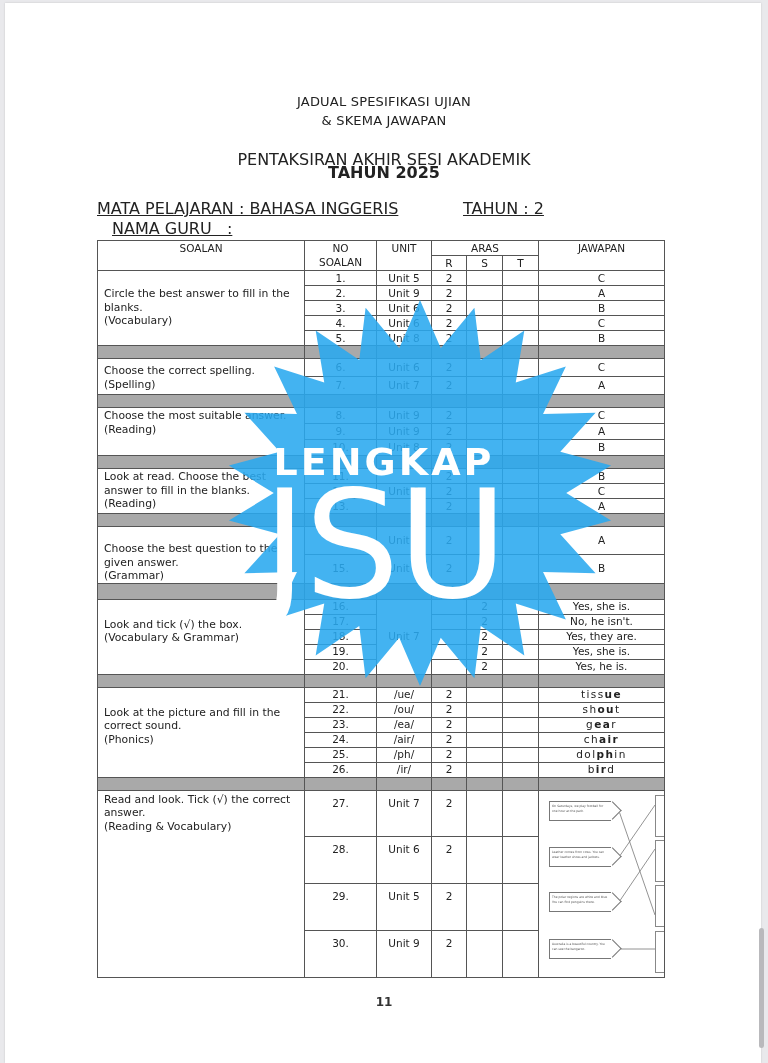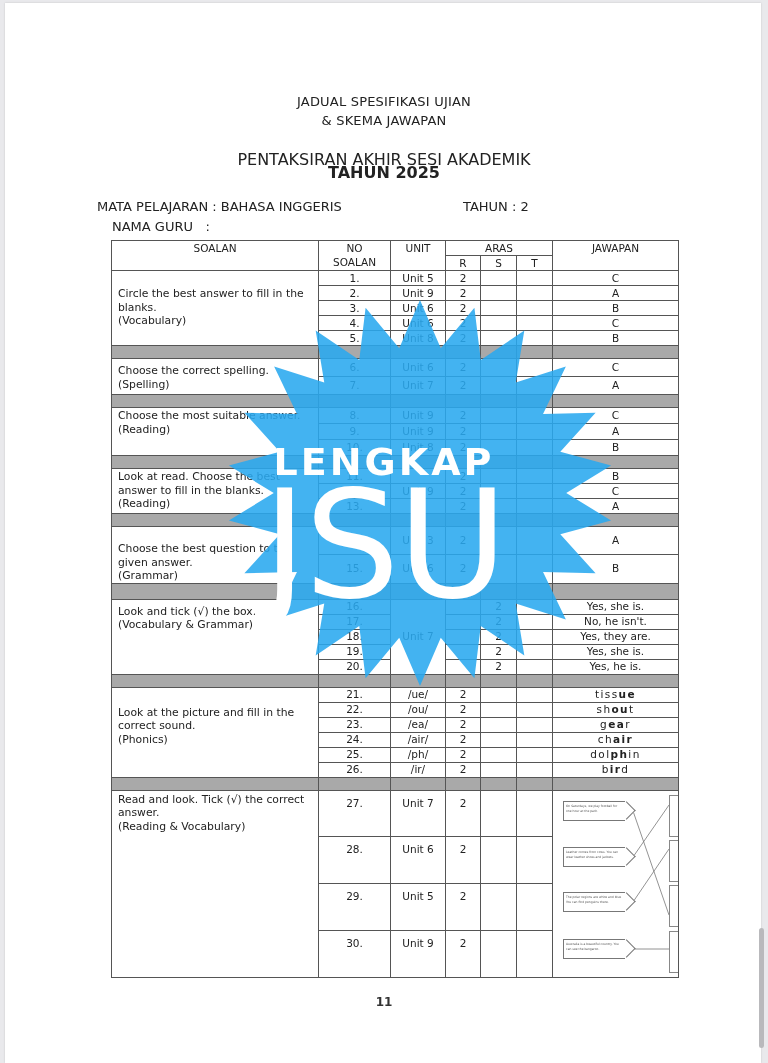--- a/index.html
+++ b/index.html
@@ -2,22 +2,22 @@
 <html><head>
 <meta charset="utf-8">
 <style>
   html, body { margin:0; padding:0; }
   body { width:768px; height:1063px; background:#e9e9ec; position:relative; overflow:hidden; font-family:"DejaVu Sans", sans-serif; color:#222; }
   .page { position:absolute; left:5px; top:3px; width:756px; height:1060px; background:#fff; box-shadow:0 0 2px rgba(0,0,0,0.15); }
   .scrollbar { position:absolute; left:759px; top:928px; width:5px; height:120px; background:#b9b9bc; border-radius:3px; }
   .abs { position:absolute; }
   .title { left:0; width:768px; text-align:center; font-size:13px; letter-spacing:0.2px; }
   .sub { left:0; width:768px; text-align:center; font-size:16px; }
-  .meta { font-size:13px; }
-  table.jsu { position:absolute; left:111px; top:240px; border-collapse:collapse; table-layout:fixed; font-size:10.5px; }
+  .meta { font-size:16px;text-decoration:underline; }
+  table.jsu { position:absolute; left:97px; top:240px; border-collapse:collapse; table-layout:fixed; font-size:10.5px; }
   table.jsu td { border:1px solid #555; padding:0; height:14px; line-height:13px; text-align:center; overflow:hidden; white-space:nowrap; }
   table.jsu td.q { text-align:left; vertical-align:top; padding:5px 6px 0 6px; white-space:normal; line-height:13.5px; font-size:10.8px; }
   table.jsu tr.gray td { background:#a9a9a9; height:12px; }
   table.jsu td.ph b { font-weight:bold; }
   table.jsu td.ph { letter-spacing:1.4px; }
   td.tall { vertical-align:top; padding-top:6px !important; }
   .matchbox { position:relative; height:186px; }
   .mlabel { position:absolute; left:10px; width:62px; height:20px; border:1px solid #777; border-right:none; font-size:3px; line-height:5px; padding:2px; box-sizing:border-box; color:#555; text-align:left; white-space:normal; background:#fff; }
   .mlabel:after { content:""; position:absolute; right:-8px; top:2px; width:12px; height:12px; border-top:1px solid #777; border-right:1px solid #777; transform:rotate(45deg); background:#fff; }
   .mpic { position:absolute; left:116px; width:48px; height:40px; border:1px solid #888; background:#fff; display:flex; align-items:center; justify-content:center; font-size:20px; color:#444; }
@@ -239,21 +239,21 @@
         <td></td>
         <td></td>
         <td></td>
         <td></td>
         <td></td>
         <td></td>
         <td></td>
       </tr>
 
   <tr>
-    <td class="q" rowspan="5" style="padding-top:5px; white-space:pre-line;">Look and tick (√) the box.
+    <td class="q" rowspan="5" style="padding-top:18px; white-space:pre-line;">Look and tick (√) the box.
 (Vocabulary &amp; Grammar)</td>
     <td>16.</td>
     <td rowspan="5">Unit 7</td>
     <td></td>
     <td>2</td>
     <td></td>
     <td>Yes, she is.</td>
   </tr>
   <tr>
     <td>17.</td>

